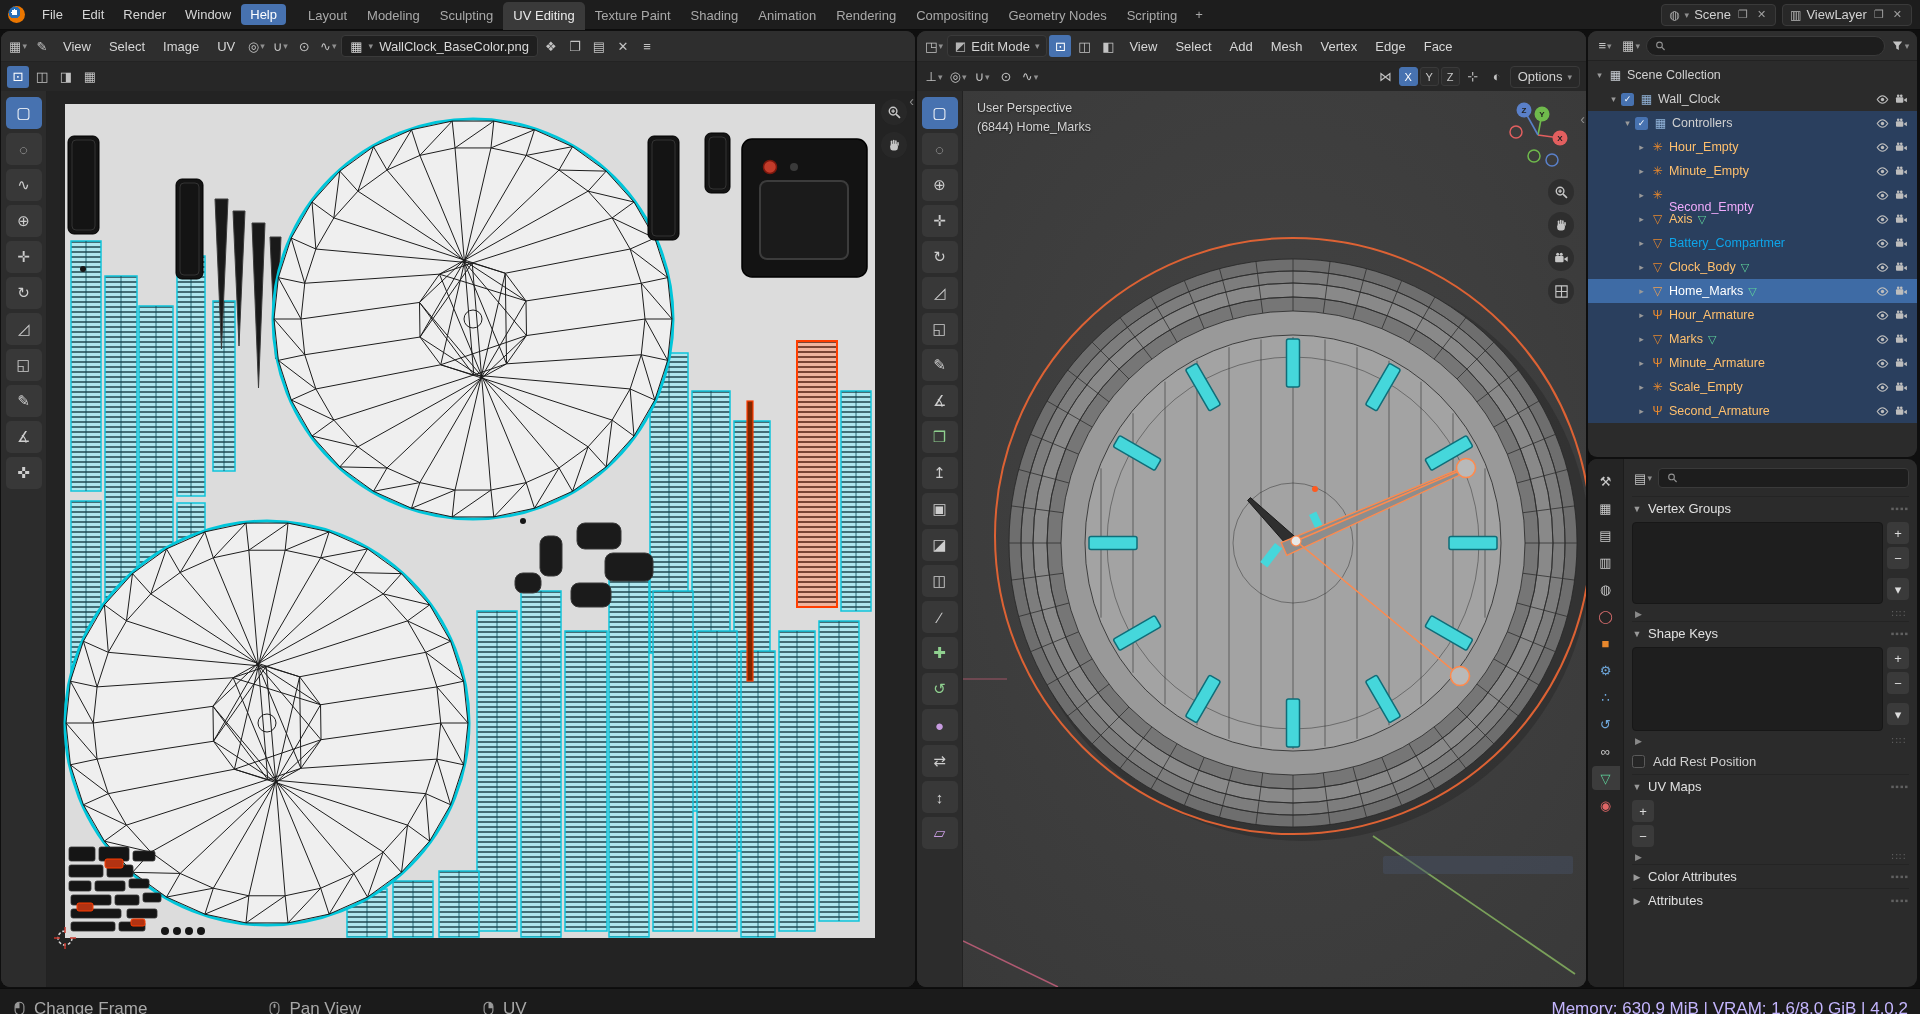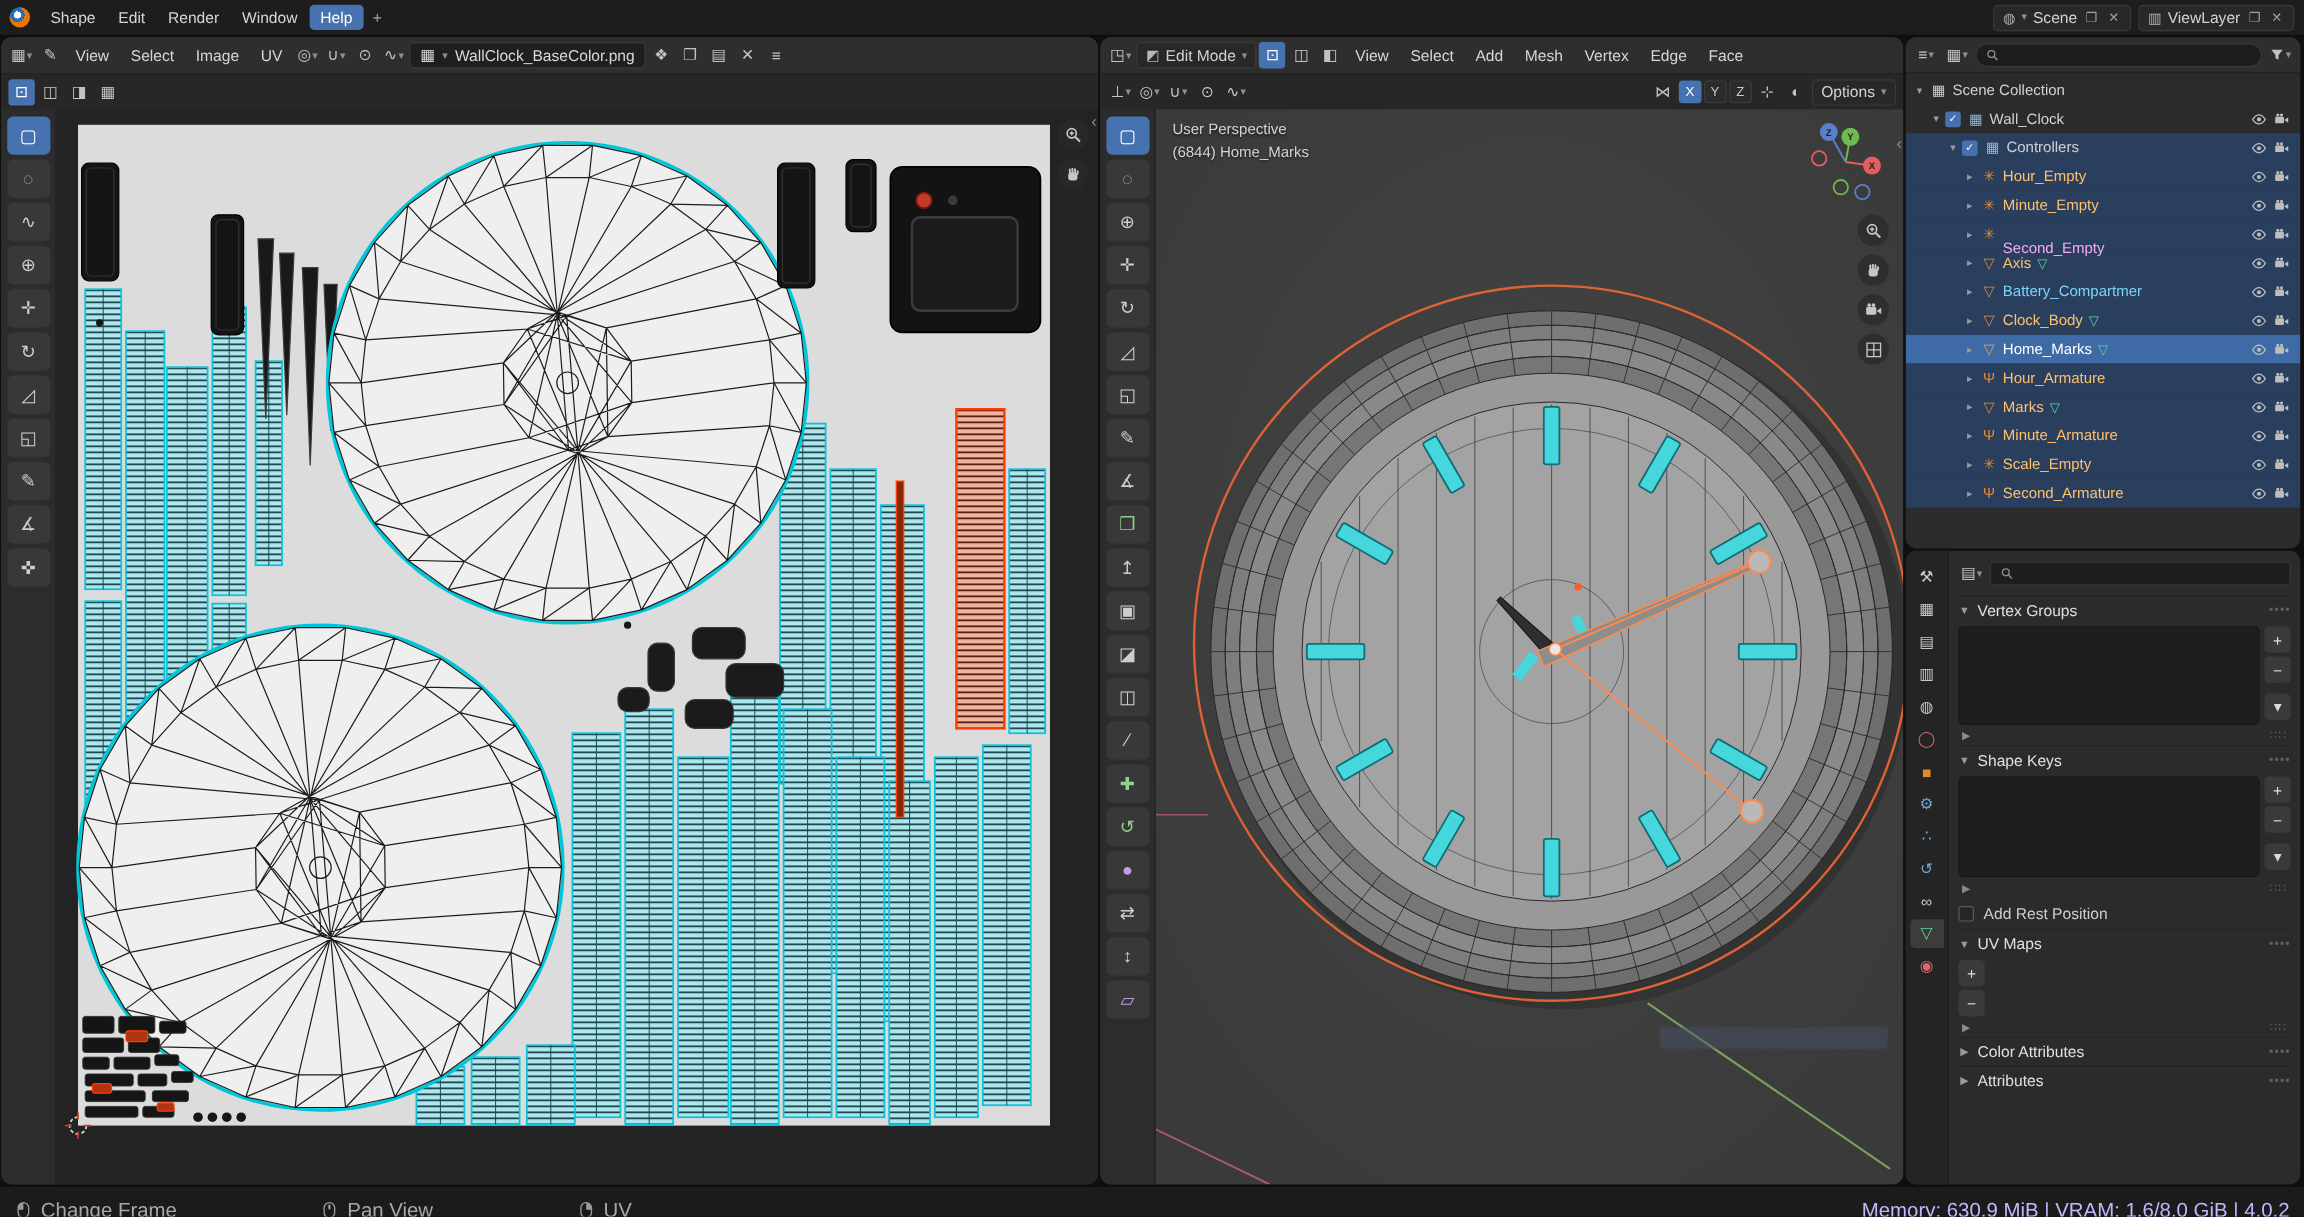--- a/index.html
+++ b/index.html
@@ -139,25 +139,38 @@
       <path d="M6,1.3 A4.6,4.6 0 0 1 10.7,5.9 V7.6 H6 Z" fill="currentColor"></path>
     </symbol>
   </defs>
 </svg>
 
 <div id="root">
 
   <header id="topbar">
     <span class="blender-logo"></span>
     <div id="menu-items" style="display:flex;gap:1px;">
-        <div class="menu-item">Shape</div>
+        <div class="menu-item">File</div>
         <div class="menu-item">Edit</div>
         <div class="menu-item">Render</div>
         <div class="menu-item">Window</div>
         <div class="menu-item hl">Help</div>
+      </div>
+    <div id="ws-tabs">
+        <div class="ws-tab">Layout</div>
+        <div class="ws-tab">Modeling</div>
+        <div class="ws-tab">Sculpting</div>
+        <div class="ws-tab active">UV Editing</div>
+        <div class="ws-tab">Texture Paint</div>
+        <div class="ws-tab">Shading</div>
+        <div class="ws-tab">Animation</div>
+        <div class="ws-tab">Rendering</div>
+        <div class="ws-tab">Compositing</div>
+        <div class="ws-tab">Geometry Nodes</div>
+        <div class="ws-tab">Scripting</div>
       </div>
     <div class="ws-add">+</div>
     <div id="topbar-right">
       <div class="chip">
         <span class="g">◍</span>
         <span class="drop-caret">▾</span>
         <span>Scene</span>
         <span class="mini-ic">❐</span>
         <span class="mini-ic">✕</span>
       </div>
@@ -739,21 +752,21 @@
               </span>
               <span class="ric">
                 <svg class="ic" style="height: 13px; width: 13px;">
                   <use href="#sym-cam"></use>
                 </svg>
               </span>
             </div>
             <div class="orow selected" style="padding-left: 46px;">
               <span class="tw">▸</span>
               <span class="oicon" style="color: rgb(232, 136, 45);">▽</span>
-              <span class="olabel" style="color: #7dd3fc;">Battery_Compartmer</span>
+              <span class="olabel" style="color: #0ea5e9;">Battery_Compartmer</span>
               <span class="ospacer"></span>
               <span class="ric">
                 <svg class="ic" style="height: 13px; width: 13px;">
                   <use href="#sym-eye"></use>
                 </svg>
               </span>
               <span class="ric">
                 <svg class="ic" style="height: 13px; width: 13px;">
                   <use href="#sym-cam"></use>
                 </svg>

